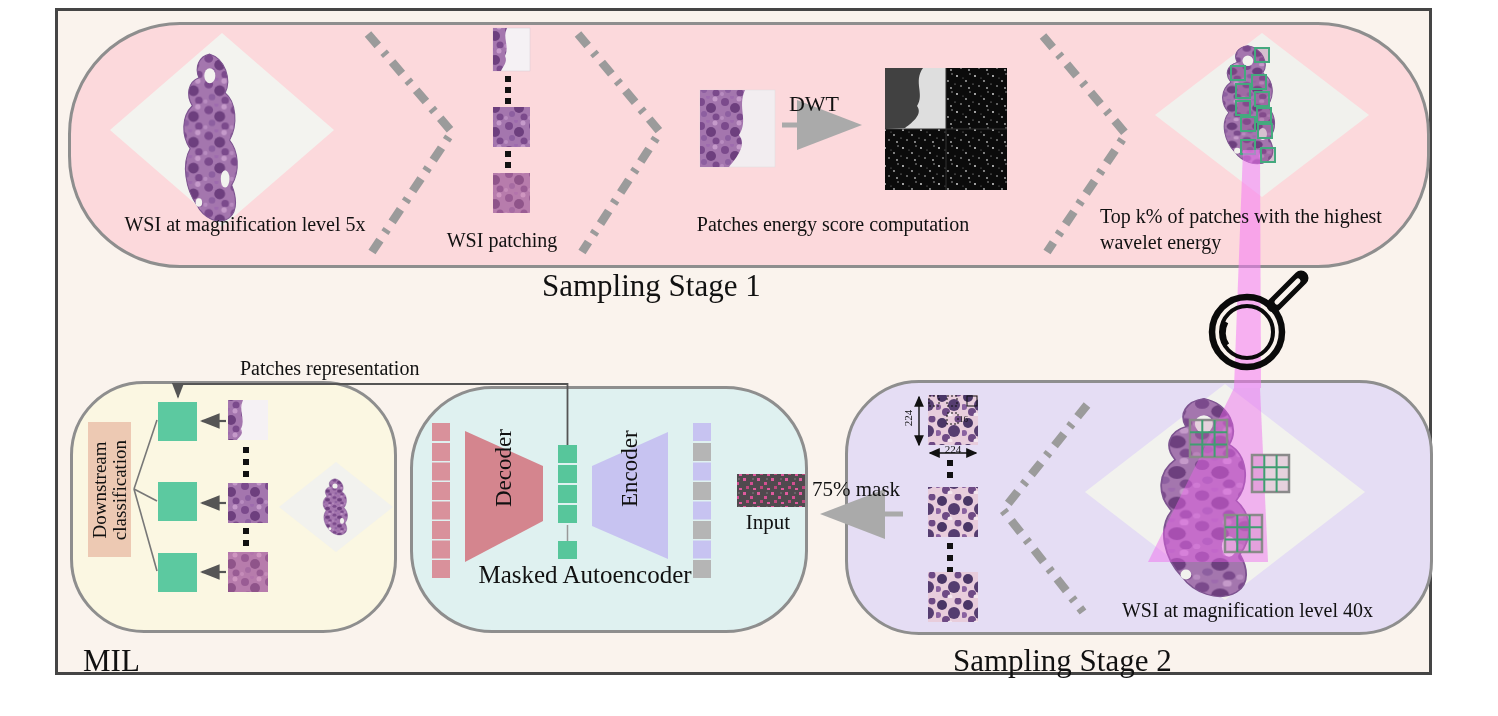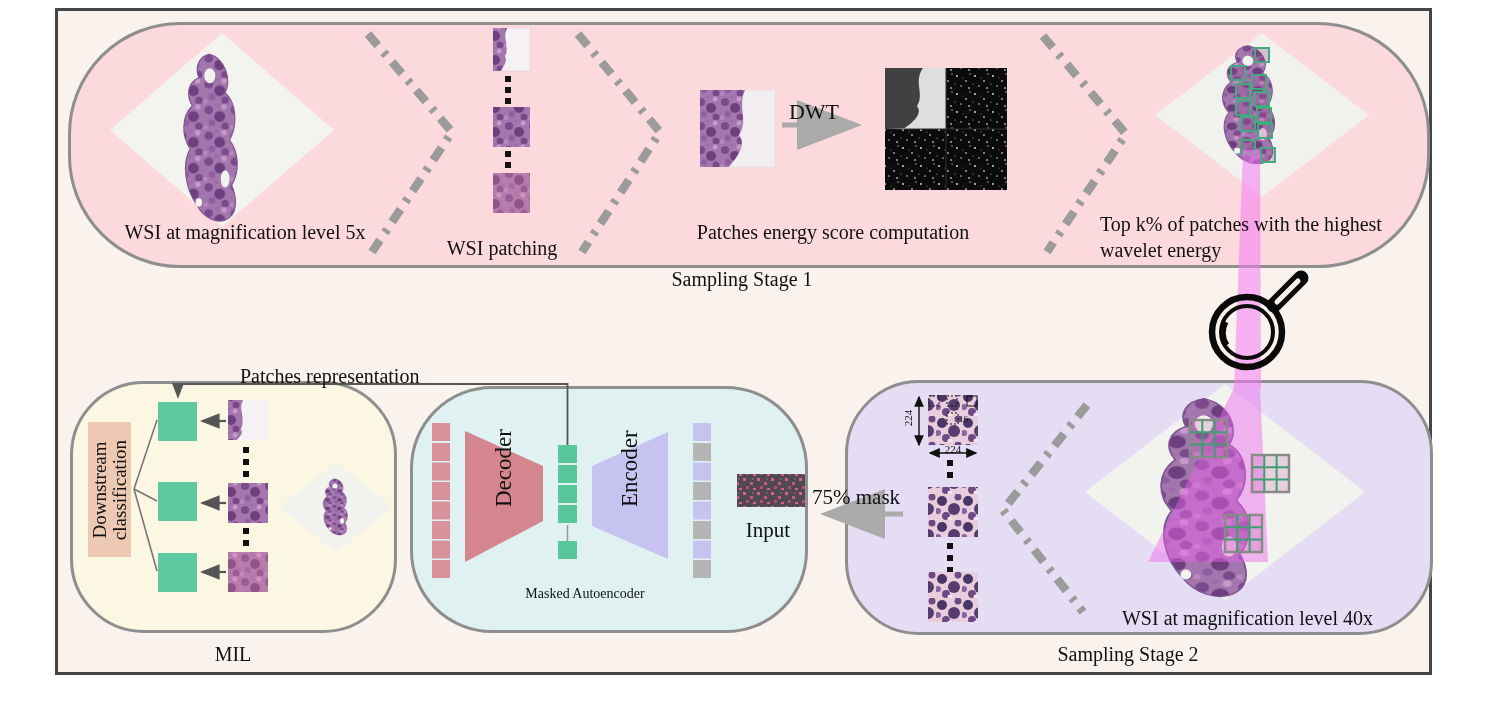--- a/index.html
+++ b/index.html
@@ -6,23 +6,23 @@
   #canvas{position:relative;width:1498px;height:716px;background:#ffffff;overflow:hidden;
           font-family:"Liberation Serif", serif;color:#111;}
   .frame{position:absolute;left:55px;top:8px;width:1377px;height:667px;
          border:3px solid #454545;background:#faf3ed;box-sizing:border-box;z-index:1;}
   .container{position:absolute;box-sizing:border-box;border:3px solid #8e8e8e;z-index:2;}
   #stage1-box{left:68px;top:22px;width:1362px;height:246px;border-radius:112px;background:#fcd9dc;}
   #stage2-box{left:845px;top:380px;width:588px;height:255px;border-radius:74px;background:#e5ddf4;}
   #rl-box{left:410px;top:386px;width:398px;height:247px;border-radius:82px;background:#dff1f0;}
   #mil-box{left:70px;top:381px;width:327px;height:252px;border-radius:74px;background:#fbf7e2;}
   svg.overlay{position:absolute;left:0;top:0;z-index:3;}
-  .lbl{position:absolute;z-index:4;font-size:20px;line-height:1.25;margin-top:8px;}
+  .lbl{position:absolute;z-index:4;font-size:20px;line-height:1.25;}
   .ctr{text-align:center;}
-  .title{position:absolute;z-index:4;font-size:20px;text-align:center;}
+  .title{position:absolute;z-index:4;font-size:31px;text-align:left;}
   #downstream-box{position:absolute;left:88px;top:422px;width:43px;height:135px;background:#edc9b3;z-index:4;}
   .rot{position:absolute;left:50%;top:50%;transform:translate(-50%,-50%) rotate(-90deg);
        white-space:nowrap;text-align:center;}
   #downstream-text{font-size:19px;line-height:1.05;}
   .trapz-lbl{position:absolute;z-index:4;font-size:23px;}
   .dim{position:absolute;z-index:5;font-size:11px;}
   .dim16{position:absolute;z-index:5;font-size:9px;}
 </style>
 </head>
 <body>
@@ -282,21 +282,21 @@
   <div class="lbl" style="left:1100px;top:204px;width:320px;">Top k% of patches with the highest</div>
   <div class="lbl" style="left:1100px;top:230px;width:320px;">wavelet energy</div>
 
   <div class="lbl ctr" style="left:1105px;top:598px;width:285px;">WSI at magnification level 40x</div>
   <div class="dim" style="left:896px;top:412px;width:24px;text-align:center;transform:rotate(-90deg);">224</div>
   <div class="dim" style="left:928px;top:443px;width:50px;text-align:center;">224</div>
   <div class="dim16" style="left:959px;top:414px;">16</div>
 
   <div class="trapz-lbl" style="left:478px;top:468px;transform:rotate(-90deg);transform-origin:center;width:52px;text-align:center;">Decoder</div>
   <div class="trapz-lbl" style="left:604px;top:468px;transform:rotate(-90deg);transform-origin:center;width:52px;text-align:center;">Encoder</div>
-  <div class="lbl ctr" style="left:460px;top:577px;width:250px;font-size:14px;">Masked Autoencoder</div>
+  <div class="lbl ctr" style="left:460px;top:559px;width:250px;font-size:25px;">Masked Autoencoder</div>
   <div class="lbl ctr" style="left:718px;top:509px;width:100px;font-size:21px;">Input</div>
   <div class="lbl" style="left:812px;top:476px;width:120px;font-size:21px;">75% mask</div>
 
   <div class="lbl" style="left:240px;top:356px;width:220px;">Patches representation</div>
 
   <div id="downstream-box">
     <div class="rot" id="downstream-text">
       <div>Downstream</div>
       <div>classification</div>
     </div>

